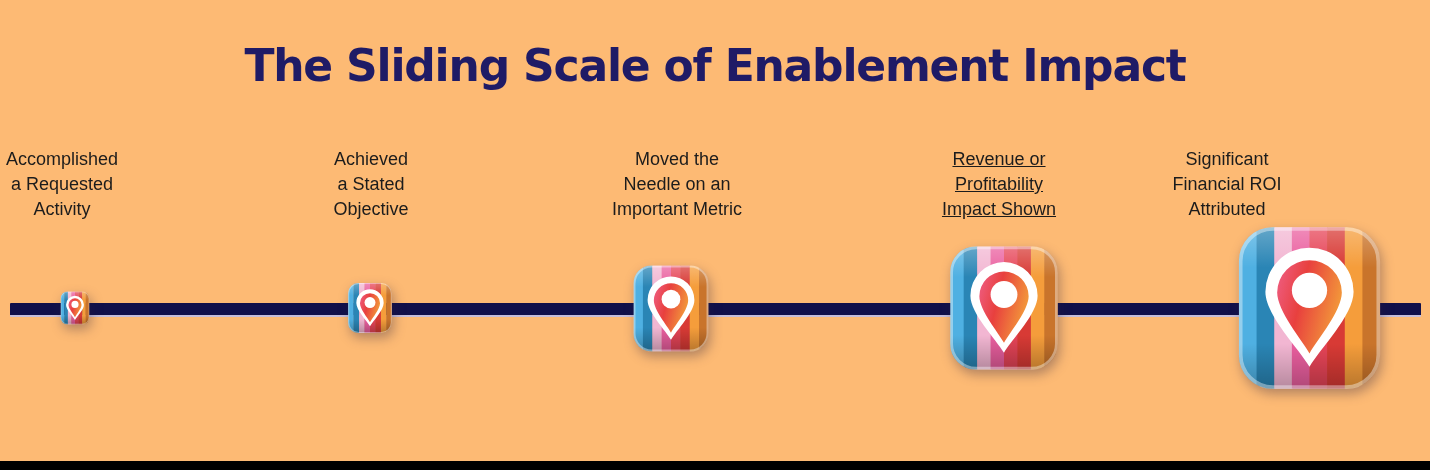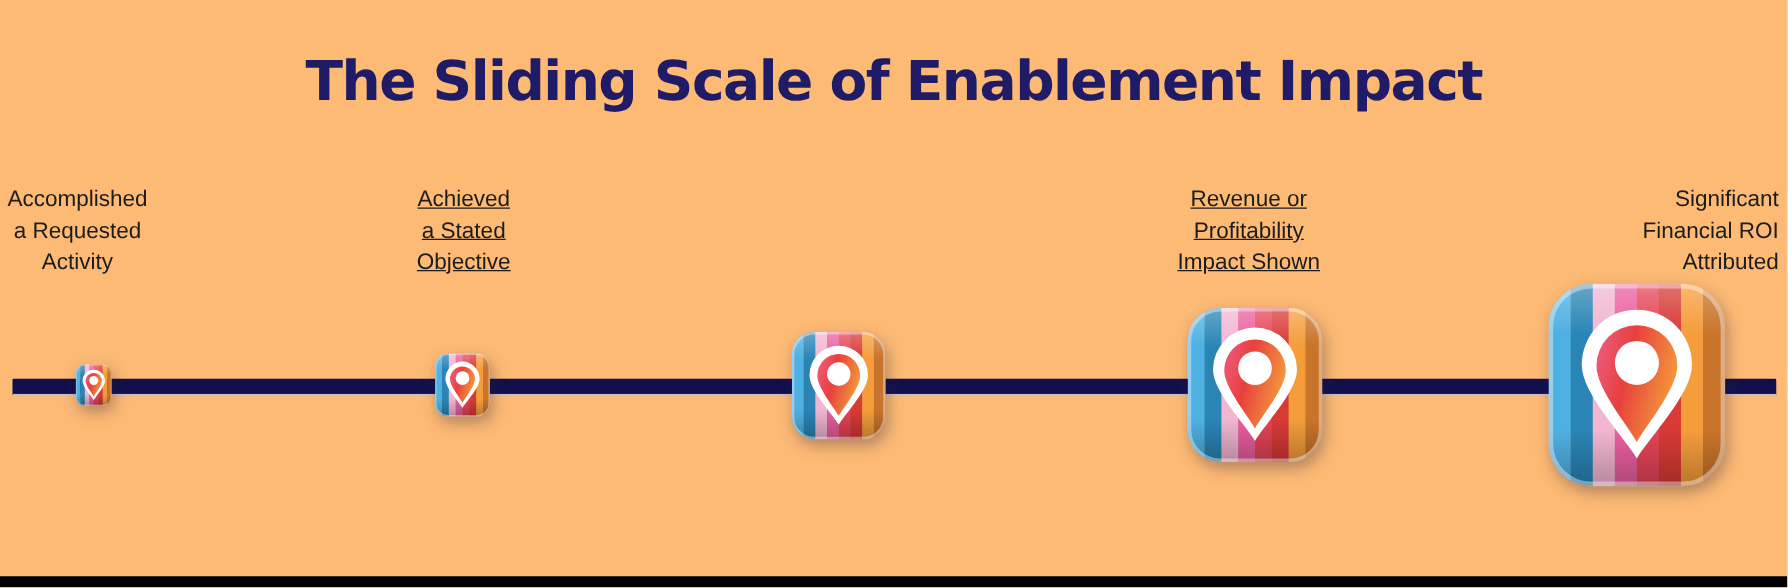--- a/index.html
+++ b/index.html
@@ -28,24 +28,24 @@
     position: absolute;
     top: 147px;
     width: 260px;
     text-align: center;
     font-size: 18px;
     line-height: 25px;
     color: #1c1c1c;
     white-space: pre-line;
   }
   .l1 { left: -68px; }   
-  .l2 { left: 241px; text-decoration: underline; }   
+  .l2 { left: 241px; }   
   .l3 { left: 547px; }   
   .l4 { left: 869px; text-decoration: underline; }   
-  .l5 { left: 1163px; text-align: right; }  
+  .l5 { left: 1097px; }  
 
   .track {
     position: absolute;
     left: 10px;
     top: 303px;
     width: 1411px;
     height: 12px;
     background: #11104a;
     border-bottom: 2px solid #c5bedb;
     border-radius: 1px;
@@ -118,20 +118,23 @@
   </svg>
 
   <h1 class="title">The Sliding Scale of Enablement Impact</h1>
 
   <div class="label l1">Accomplished
 a Requested
 Activity</div>
   <div class="label l2">Achieved
 a Stated
 Objective</div>
+  <div class="label l3">Moved the
+Needle on an
+Important Metric</div>
   <div class="label l4">Revenue or
 Profitability
 Impact Shown</div>
   <div class="label l5">Significant
 Financial ROI
 Attributed</div>
 
   <div class="track"></div>
 
   <div class="pin p1">

